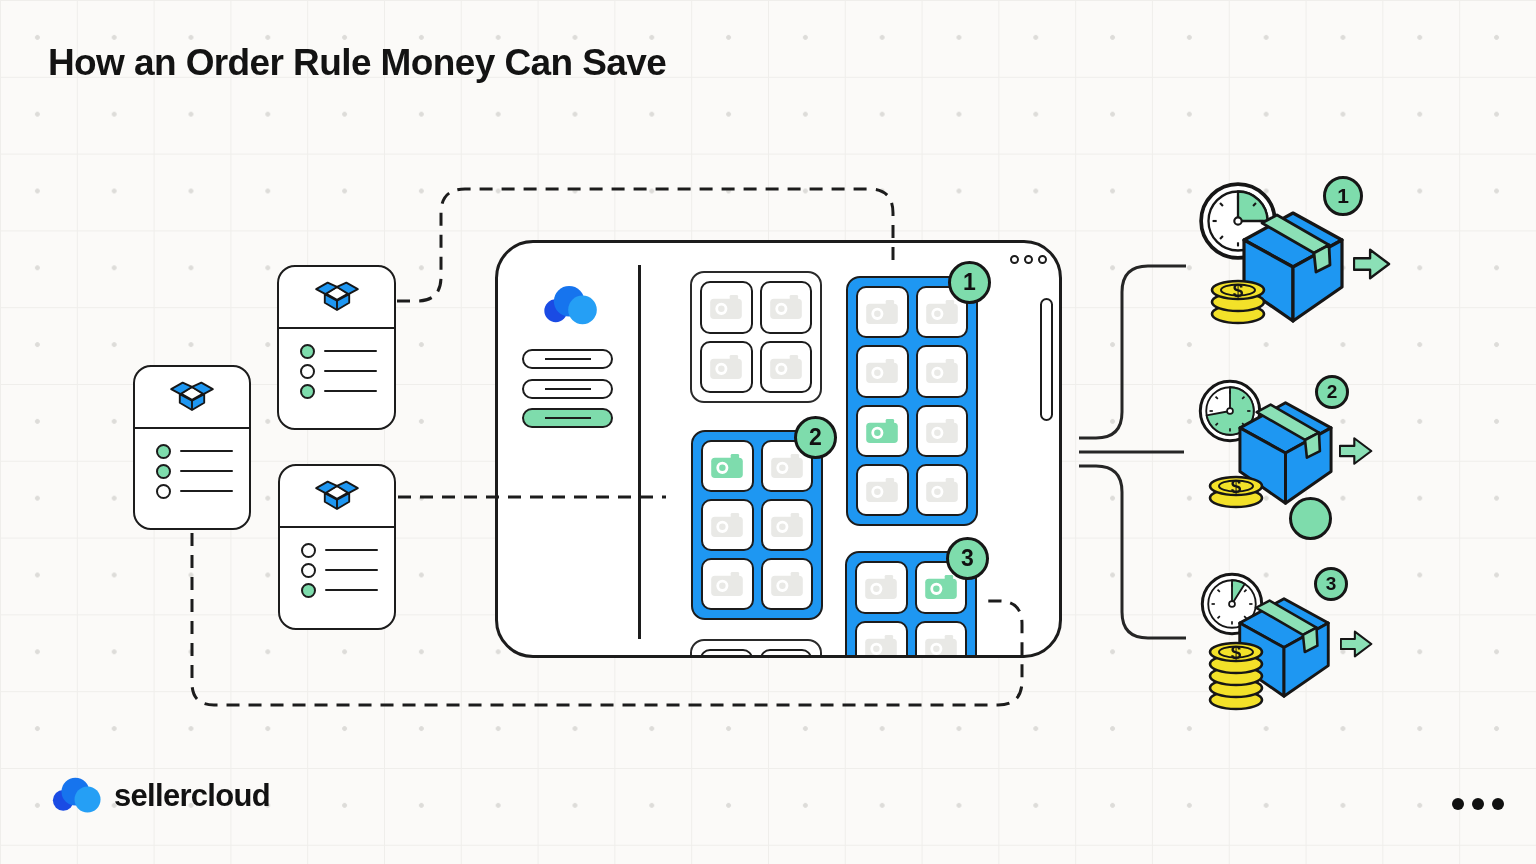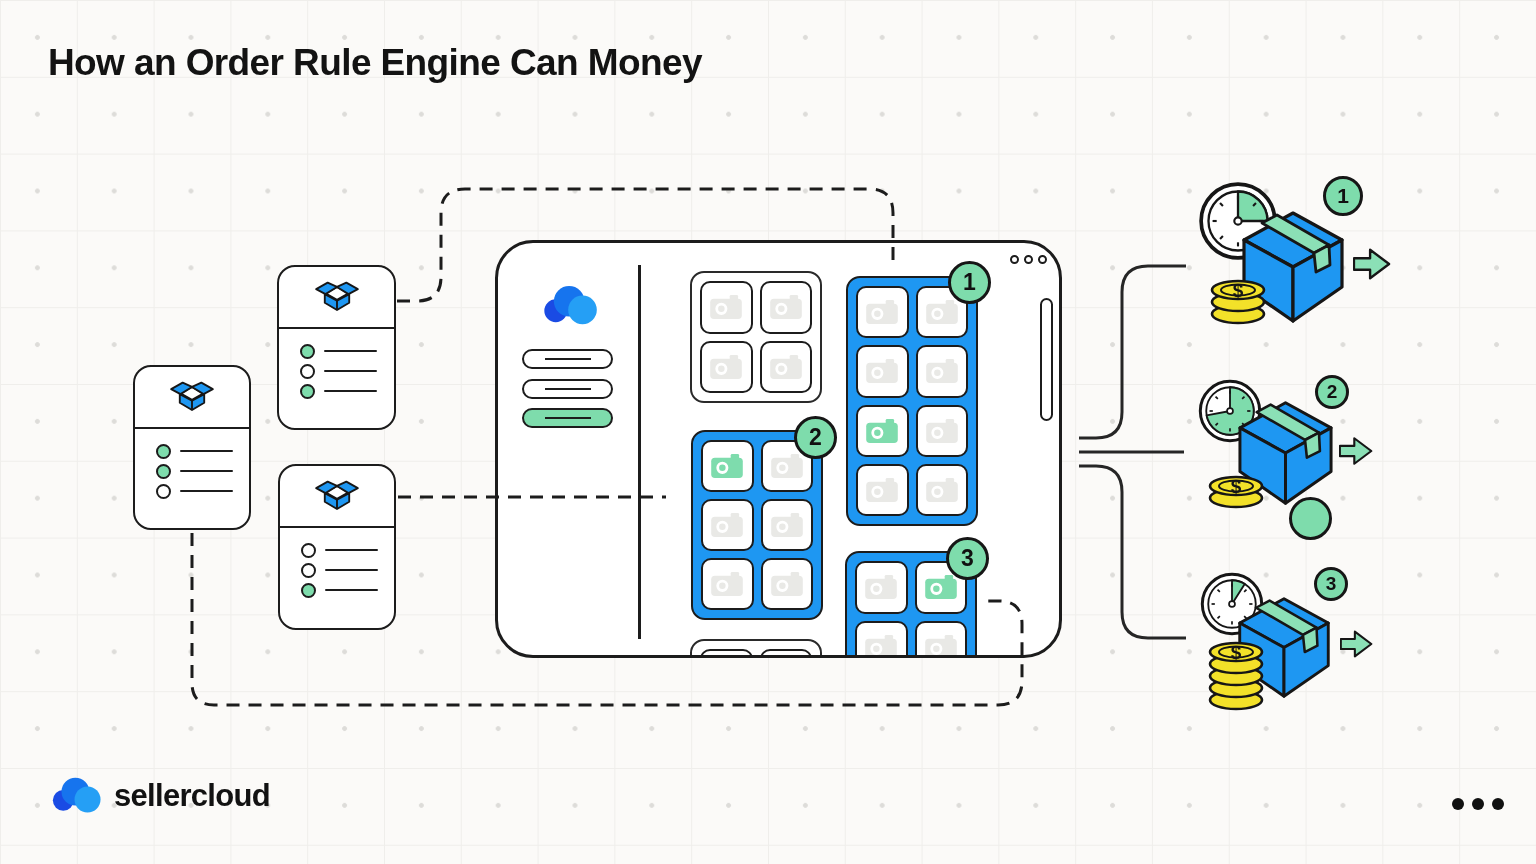--- a/index.html
+++ b/index.html
@@ -95,21 +95,21 @@
   .brand-name { font-size:31px; font-weight:bold; letter-spacing:-0.7px; color:#121212; }
   .edots { position:absolute; left:1452px; top:798px; display:flex; gap:8px; z-index:2; }
   .edot { width:12px; height:12px; border-radius:50%; background:#111; }
 </style>
 </head>
 <body>
 
 <div class="canvas">
 
   <div class="title">
-    <div>How an Order Rule Engine Can Money</div>
+    <div>How an Order Rule Money Can Save</div>
   </div>
 
   <svg class="overlay" width="1536" height="864">
     <path d="M397 301 L417 301 Q441 301 441 277 L441 213 Q441 189 465 189 L869 189 Q893 189 893 213 L893 267" fill="none" stroke="#1c1c1c" stroke-width="3" stroke-dasharray="13 9"></path>
     <path d="M398 497 L666 497" fill="none" stroke="#1c1c1c" stroke-width="3" stroke-dasharray="13 9"></path>
     <path d="M192 533 L192 683 Q192 705 214 705 L998 705 Q1022 705 1022 681 L1022 624 Q1022 601 999 601 L988 601" fill="none" stroke="#1c1c1c" stroke-width="3" stroke-dasharray="13 9"></path>
     <path d="M1079 438 L1096 438 Q1122 438 1122 412 L1122 292 Q1122 266 1148 266 L1186 266" fill="none" stroke="#262626" stroke-width="3"></path>
     <path d="M1079 452 L1184 452" fill="none" stroke="#262626" stroke-width="3"></path>
     <path d="M1079 466 L1096 466 Q1122 466 1122 492 L1122 612 Q1122 638 1148 638 L1186 638" fill="none" stroke="#262626" stroke-width="3"></path>
   </svg>

